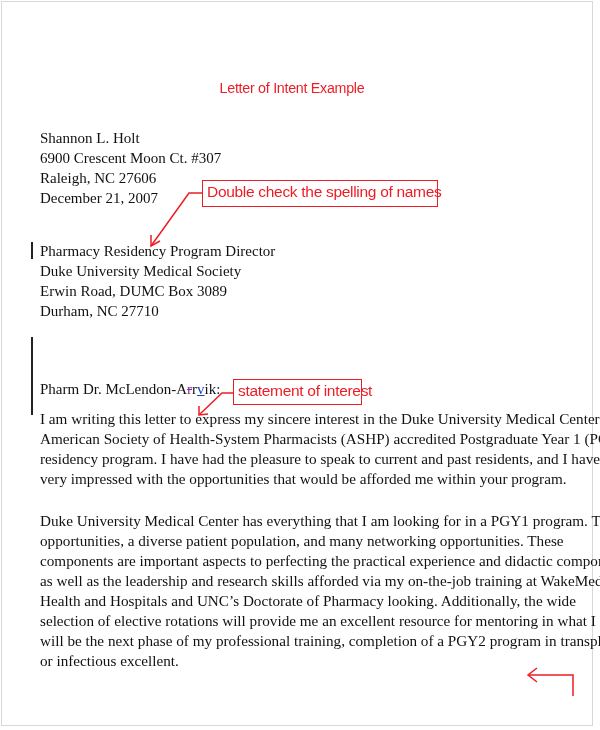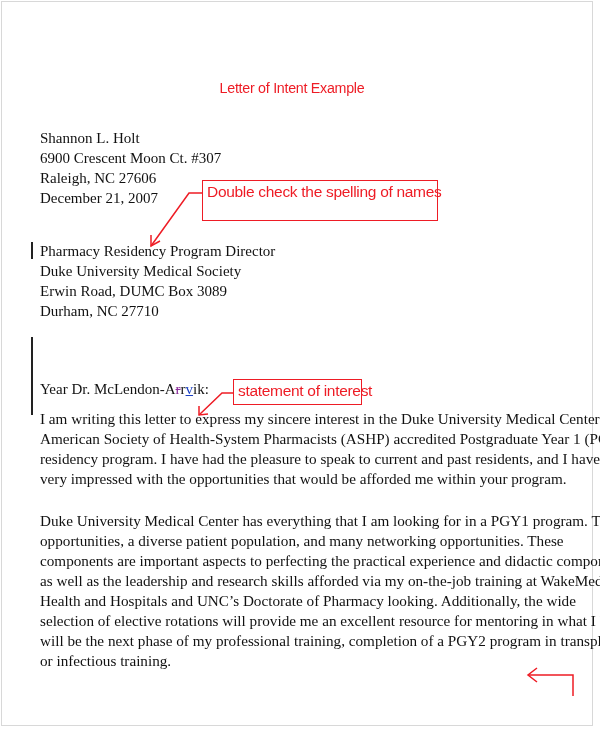--- a/index.html
+++ b/index.html
@@ -47,42 +47,42 @@
 <div class="changebar" style="top:337px;height:78px;"></div>
 
 <div class="block serif" style="top:241px;">
   <span class="ln">Pharmacy Residency Program Director</span>
   <span class="ln">Duke University Medical Society</span>
   <span class="ln">Erwin Road, DUMC Box 3089</span>
   <span class="ln">Durham, NC 27710</span>
 </div>
 
 <div class="block serif" style="top:379px;">
-  <span>Year Dr. McLendon-A</span><span class="del">r</span><span>r</span><span class="ins">v</span><span>ik:</span>
+  <span>Pharm Dr. McLendon-A</span><span class="del">r</span><span>r</span><span class="ins">v</span><span>ik:</span>
 </div>
 
 <div class="para serif" style="top:409px;">
   <span class="ln">I am writing this letter to express my sincere interest in the Duke University Medical Center’s</span>
   <span class="ln">American Society of Health-System Pharmacists (ASHP) accredited Postgraduate Year 1 (PGY1)</span>
   <span class="ln">residency program. I have had the pleasure to speak to current and past residents, and I have been</span>
   <span class="ln">very impressed with the opportunities that would be afforded me within your program.</span>
 </div>
 
 <div class="para serif" style="top:511px;">
   <span class="ln">Duke University Medical Center has everything that I am looking for in a PGY1 program.  The</span>
   <span class="ln">opportunities, a diverse patient population, and many networking opportunities. These</span>
   <span class="ln">components are important aspects to perfecting the practical experience and didactic components,</span>
   <span class="ln">as well as the leadership and research skills afforded via my on-the-job training at WakeMed</span>
   <span class="ln">Health and Hospitals and UNC’s Doctorate of Pharmacy looking.   Additionally, the wide</span>
   <span class="ln">selection of elective rotations will provide me an excellent resource for mentoring in what I hope</span>
   <span class="ln">will be the next phase of my professional training, completion of a PGY2 program in transplant</span>
-  <span class="ln">or infectious training.</span>
+  <span class="ln">or infectious excellent.</span>
 </div>
 
-<div class="callout" style="left:202px;top:180px;width:236px;height:41px;">Double check the spelling of names</div>
+<div class="callout" style="left:202px;top:180px;width:236px;height:27px;">Double check the spelling of names</div>
 <div class="callout" style="left:233px;top:379px;width:129px;height:26px;">statement of interest</div>
 
 <svg class="overlay" width="600" height="730" viewBox="0 0 600 730">
   <g stroke="#ee1c25" stroke-width="1.5" fill="none">
     <g>
       <polyline points="202,193 189,193 151,246"></polyline>
       <polyline points="151,235 151,246 160,241"></polyline>
     </g>
     <g>
       <polyline points="233,393 222,393 199,415"></polyline>

